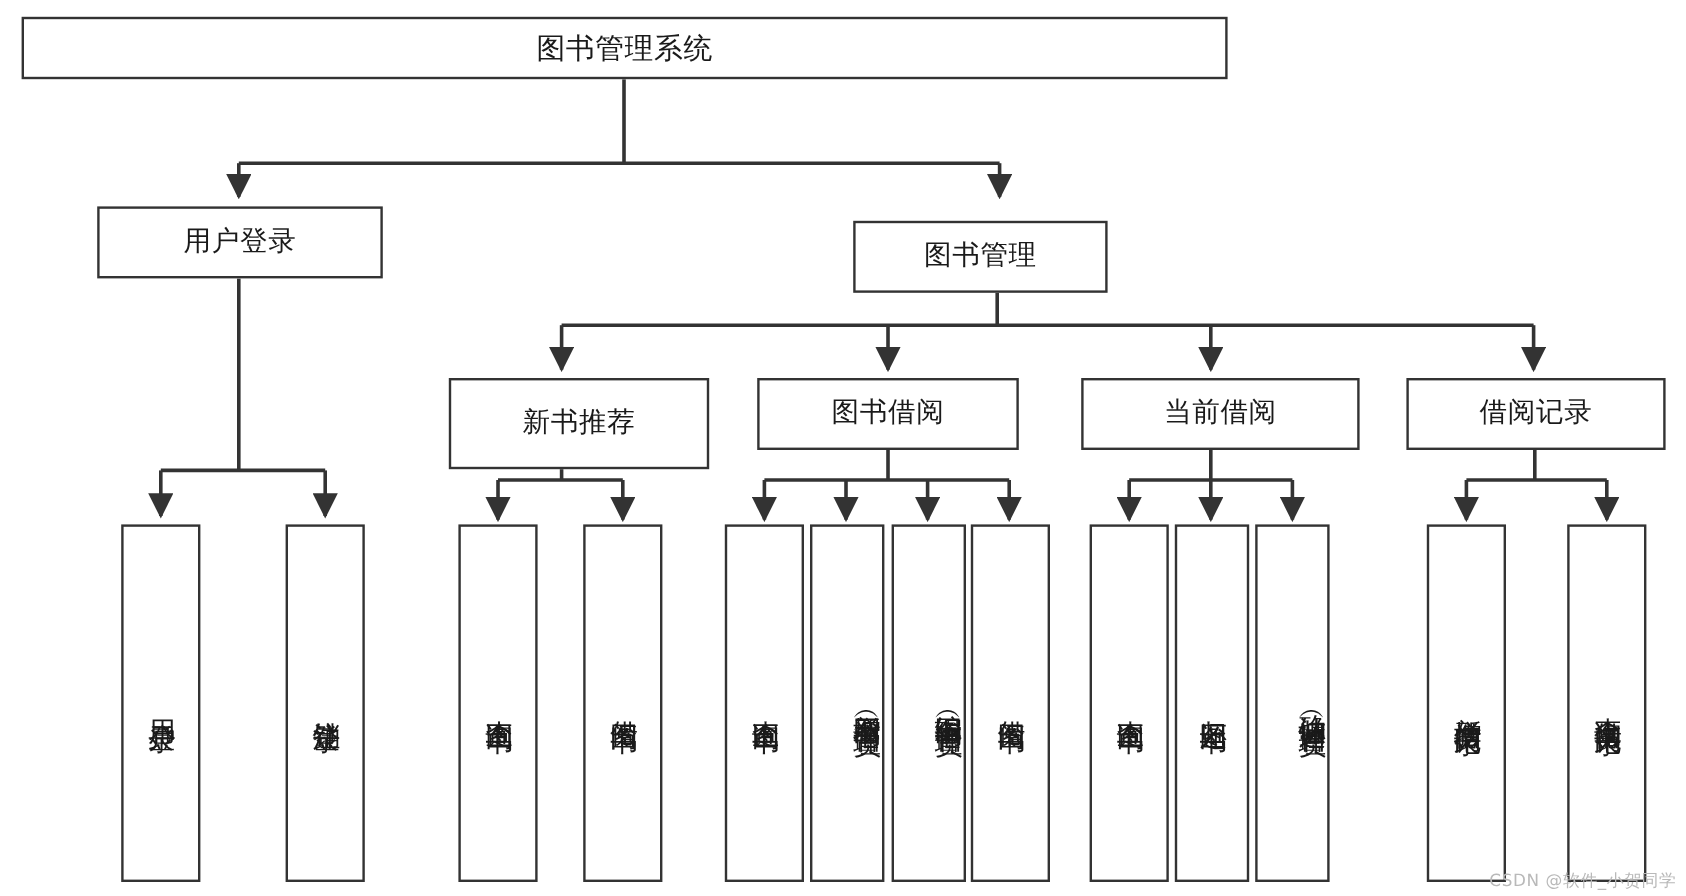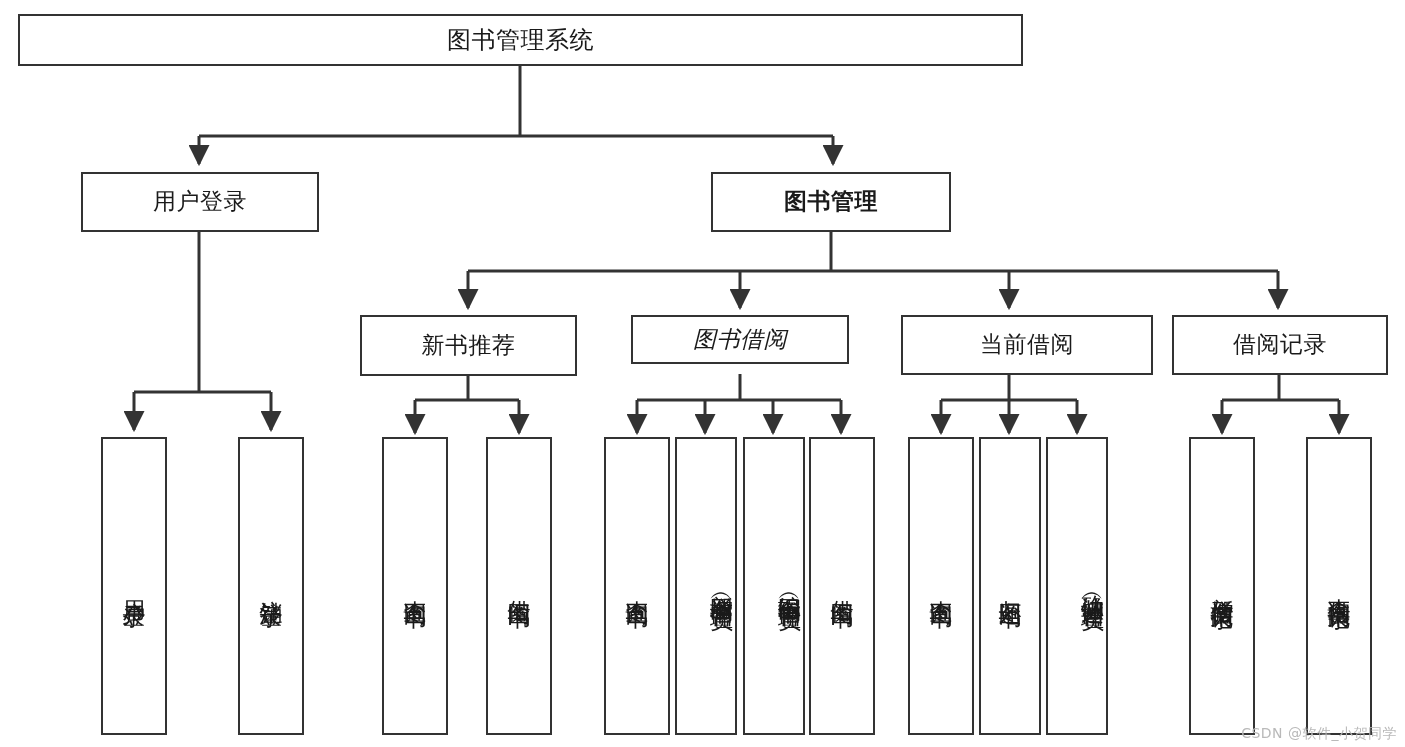--- a/index.html
+++ b/index.html
@@ -121,31 +121,31 @@
     </g>
   </svg>
 
   <div class="node horiz root" style="left:18px; top:14px; width:1005px; height:52px;">
     <span>图书管理系统</span>
   </div>
 
   <div class="node horiz" style="left:81px; top:172px; width:238px; height:60px;">
     <span>用户登录</span>
   </div>
-  <div class="node horiz" style="left:711px; top:172px; width:240px; height:60px;font-weight:bold;">
+  <div class="node horiz" style="left:711px; top:184px; width:212px; height:60px;">
     <span>图书管理</span>
   </div>
 
-  <div class="node horiz" style="left:360px; top:315px; width:217px; height:61px;">
+  <div class="node horiz" style="left:374px; top:315px; width:217px; height:76px;">
     <span>新书推荐</span>
   </div>
-  <div class="node horiz" style="left:631px; top:315px; width:218px; height:49px;font-style:italic;">
+  <div class="node horiz" style="left:631px; top:315px; width:218px; height:60px;">
     <span>图书借阅</span>
   </div>
-  <div class="node horiz" style="left:901px; top:315px; width:252px; height:60px;align-items:center;">
+  <div class="node horiz" style="left:901px; top:315px; width:232px; height:60px;align-items:center;">
     <span>当前借阅</span>
   </div>
   <div class="node horiz" style="left:1172px; top:315px; width:216px; height:60px;text-align:center;">
     <span>借阅记录</span>
   </div>
 
   <div class="node vert" style="left:101px; top:437px; width:66px; height:298px;">
     <span>用户登录</span>
   </div>
   <div class="node vert" style="left:238px; top:437px; width:66px; height:298px;">

